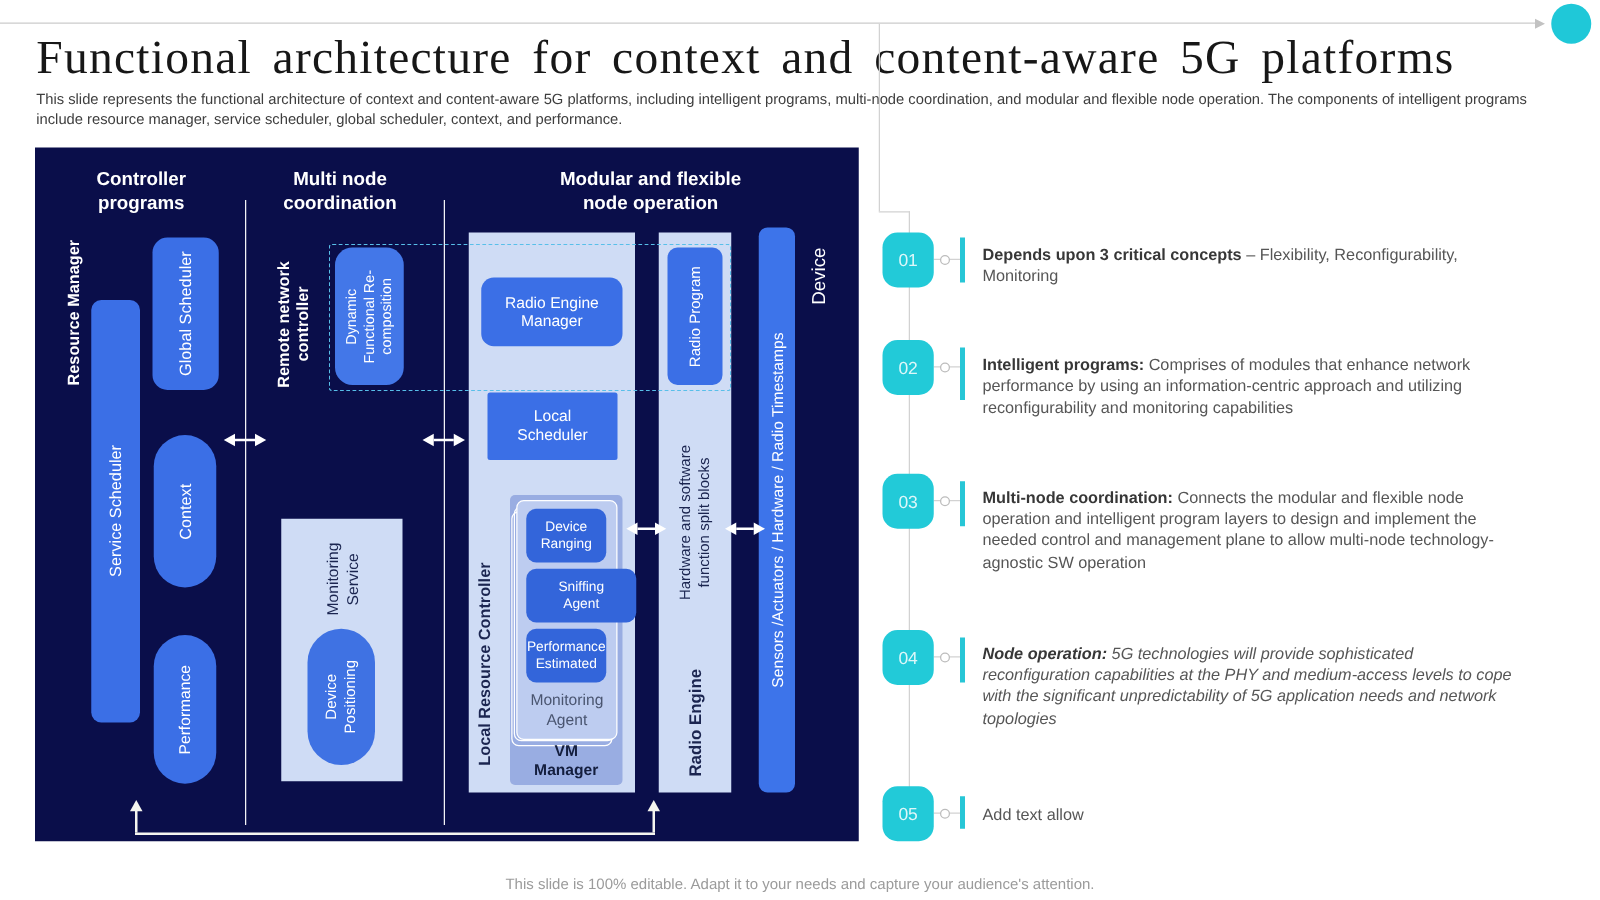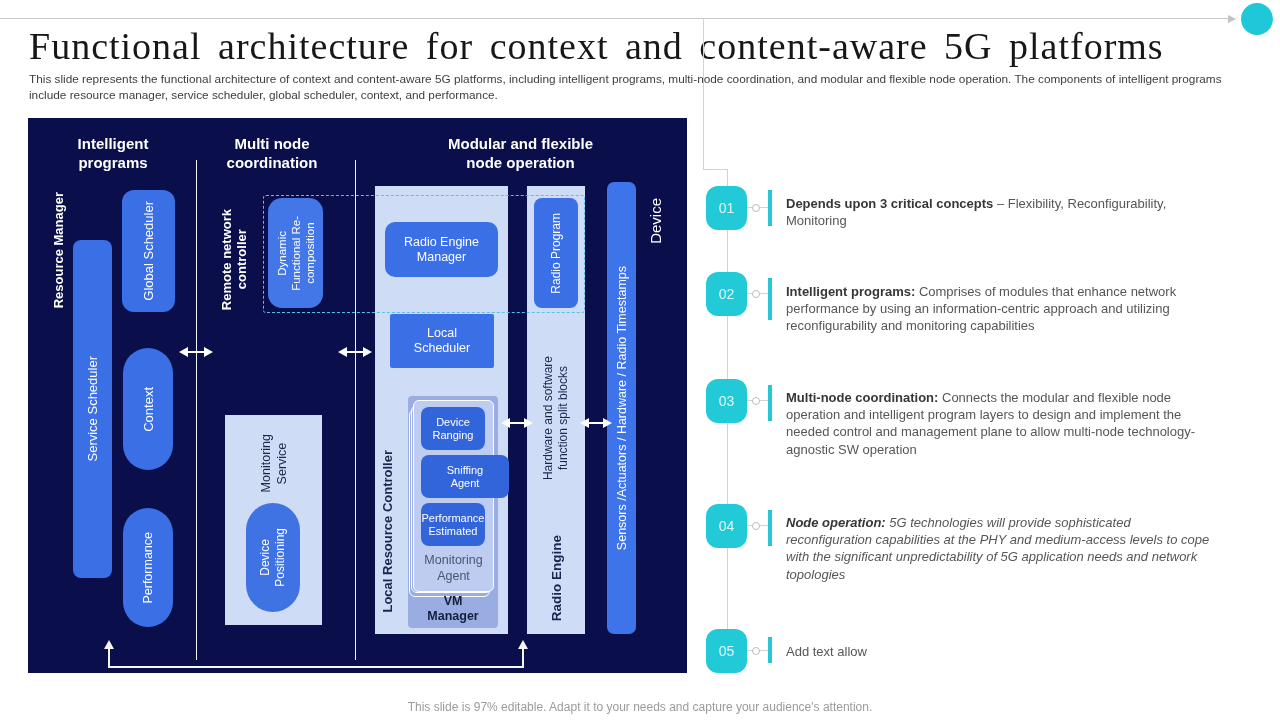--- a/index.html
+++ b/index.html
@@ -66,21 +66,21 @@
 
   <div class="topline"></div>
   <div class="topline-arrow"></div>
   <div class="teal-circle"></div>
 
   <div class="title">Functional architecture for context and content-aware 5G platforms</div>
   <div class="subtitle">This slide represents the functional architecture of context and content-aware 5G platforms, including intelligent programs, multi-node coordination, and modular and flexible node operation. The components of intelligent programs include resource manager, service scheduler, global scheduler, context, and performance.</div>
 
   <div class="diagram">
 
-    <div class="abs heading" style="left:10px;top:16px;width:150px;">Intelligent
+    <div class="abs heading" style="left:10px;top:16px;width:150px;">Controller
 programs</div>
     <div class="abs heading" style="left:395px;top:16px;width:195px;">Modular and flexible
 node operation</div>
     <div class="abs heading" style="left:169px;top:16px;width:150px;">Multi node
 coordination</div>
 
     <div class="vsep" style="left:168px;top:42px;height:500px;"></div>
     <div class="vsep" style="left:327px;top:42px;height:500px;"></div>
 
     <div class="abs vwrap wlabel" style="left:18px;top:64px;width:24px;height:136px;font-weight:bold;font-size:13px;">
@@ -221,14 +221,14 @@
   <div class="node-dot" style="top:522px;"></div>
   <div class="tealbar" style="top:510px;height:36px;"></div>
   <div class="ptext" style="top:514px;font-style:italic;"><span class="lead">Node operation:</span><span> 5G technologies will provide sophisticated reconfiguration capabilities at the PHY and medium-access levels to cope with the significant unpredictability of 5G application needs and network topologies</span></div>
 
   <div class="badge" style="top:629px;">05</div>
   <div class="gline-h" style="left:747px;top:650px;width:23px;"></div>
   <div class="node-dot" style="top:647px;"></div>
   <div class="tealbar" style="top:637px;height:26px;"></div>
   <div class="ptext" style="top:643px;"><span class="lead"></span><span>Add text allow</span></div>
 
-  <div class="footer">This slide is 97% editable. Adapt it to your needs and capture your audience's attention.</div>
+  <div class="footer">This slide is 100% editable. Adapt it to your needs and capture your audience's attention.</div>
 </div>
 
 </body></html>

